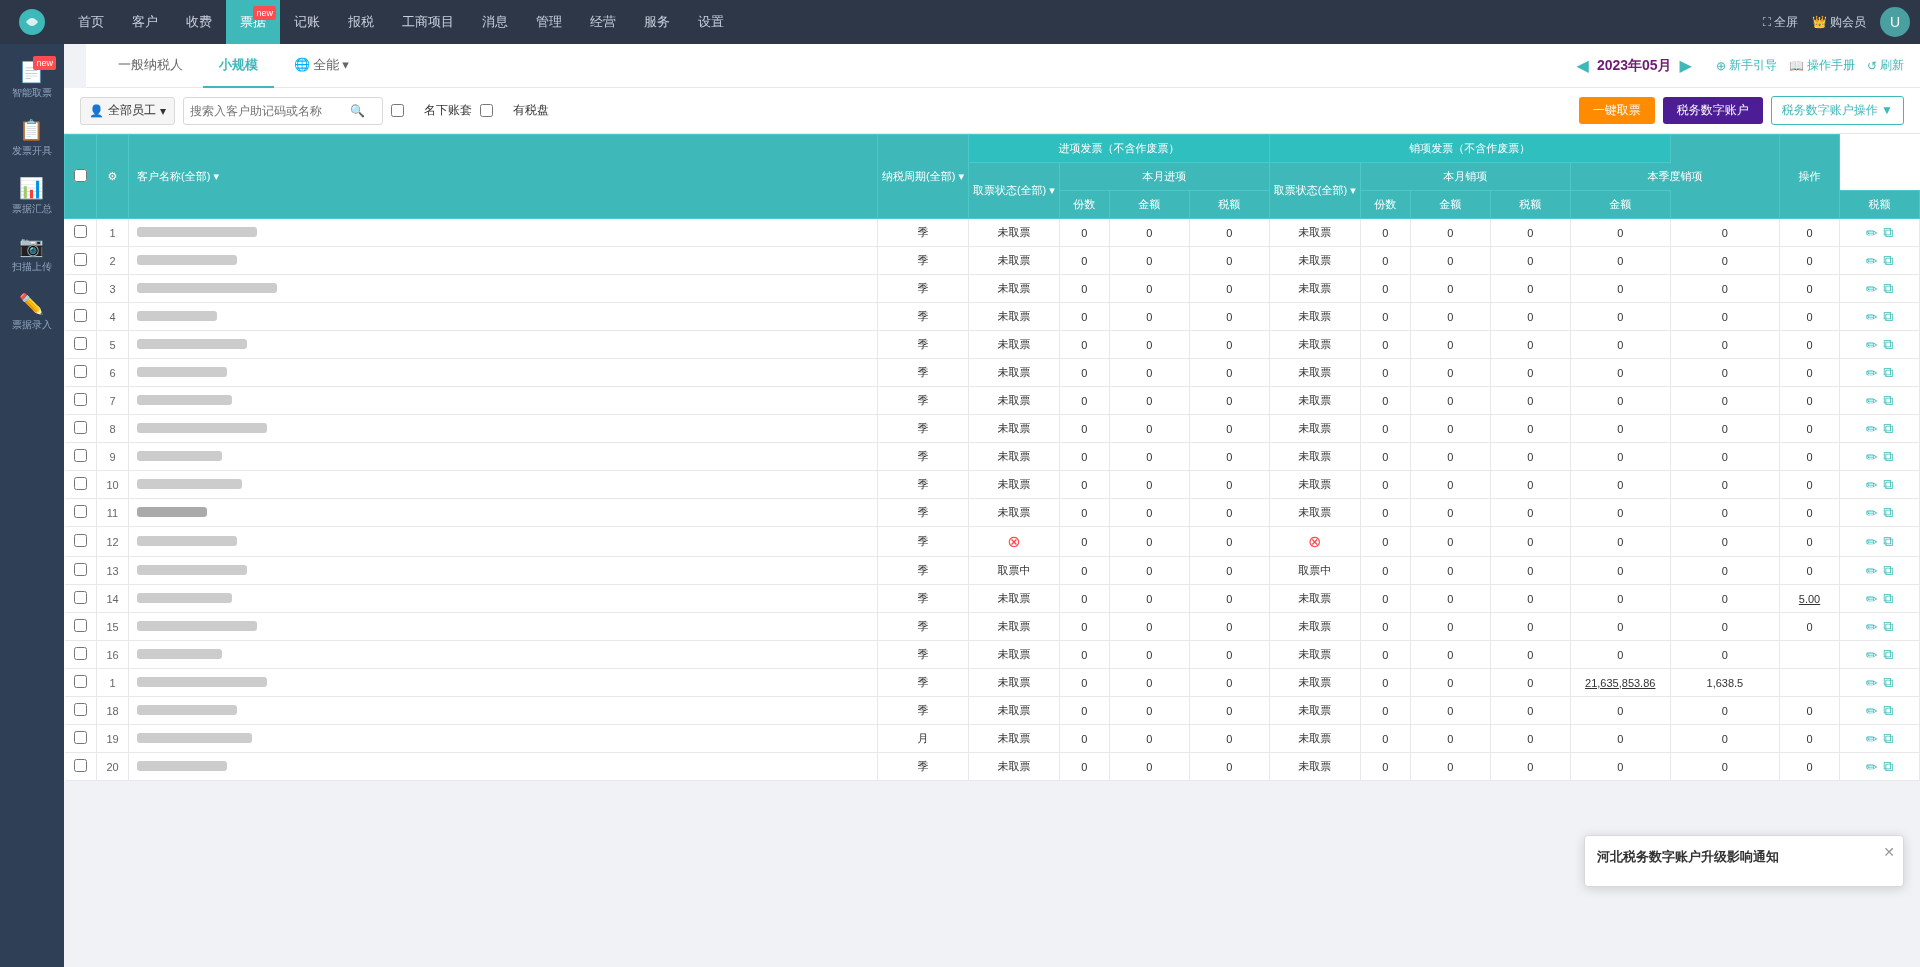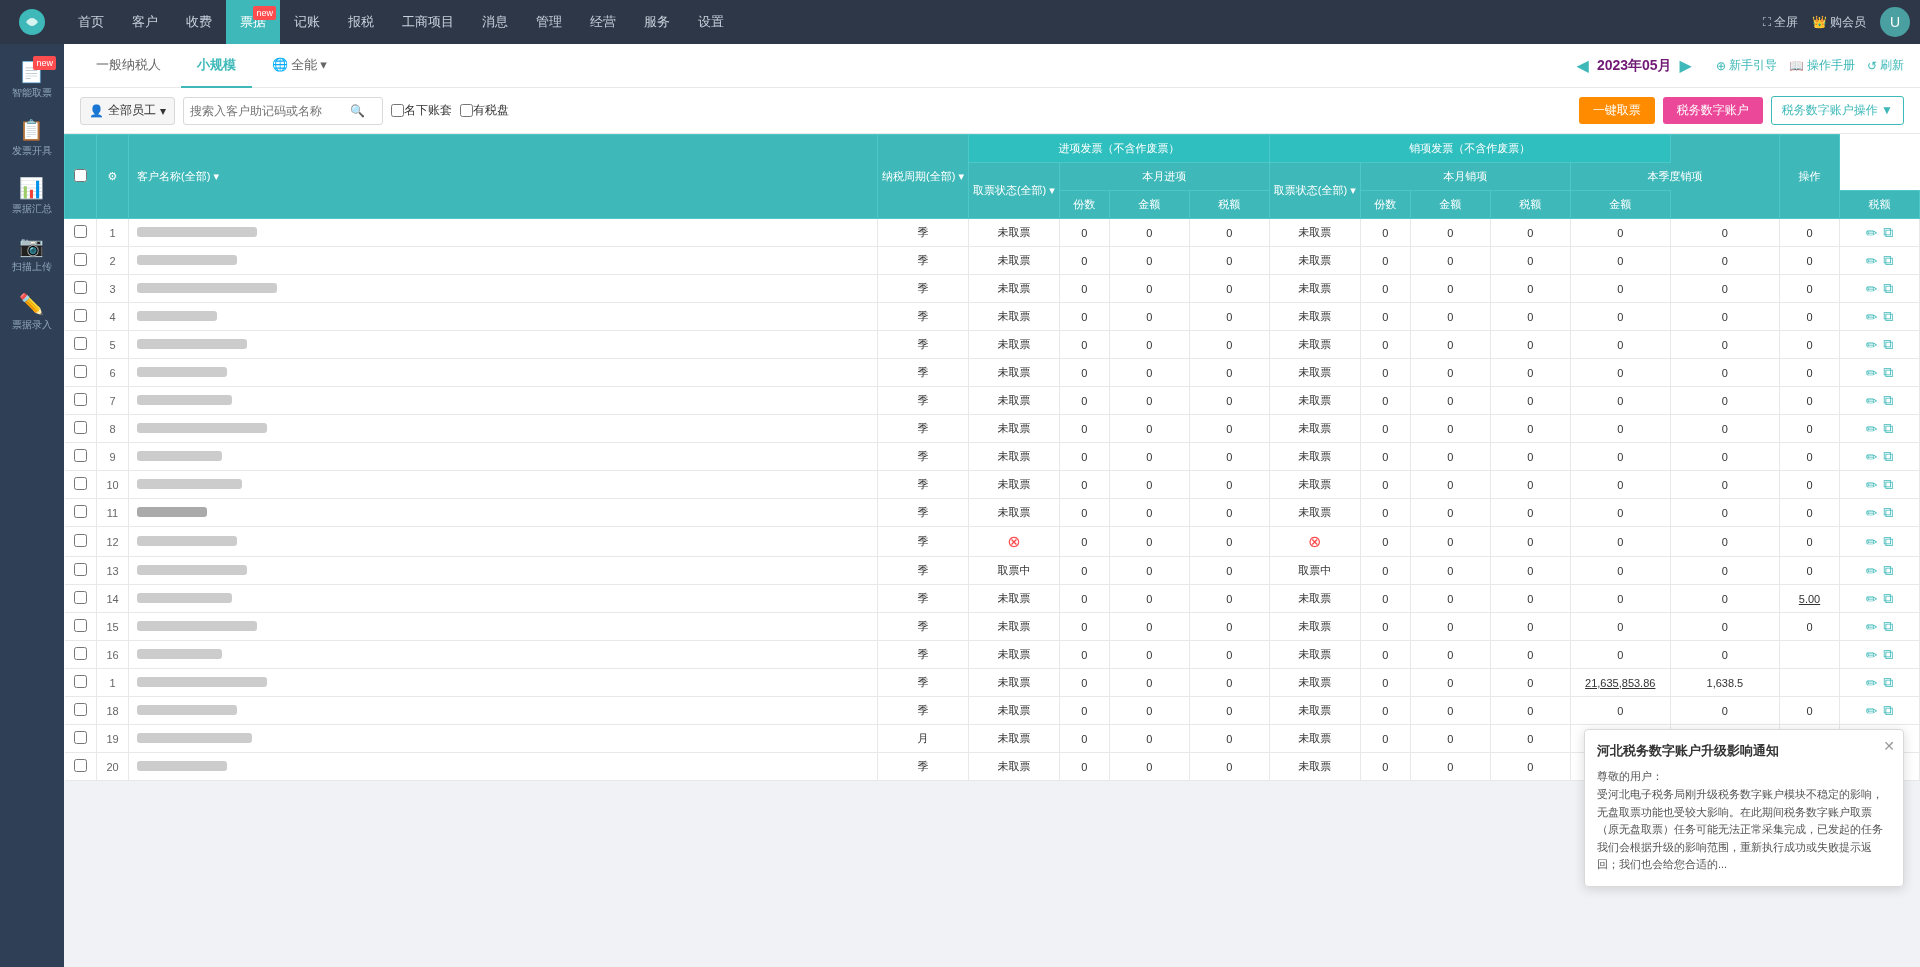--- a/index.html
+++ b/index.html
@@ -22,39 +22,39 @@
     
     .sidebar { width: 64px; background: #2f4056; display: flex; flex-direction: column; align-items: center; padding-top: 8px; gap: 2px; }
     .sidebar-item { display: flex; flex-direction: column; align-items: center; padding: 8px 4px; cursor: pointer; color: #8fa4bc; font-size: 10px; width: 100%; text-align: center; position: relative; }
     .sidebar-item .new-badge { position: absolute; top: 4px; right: 8px; background: #ff4d4f; color: #fff; font-size: 9px; padding: 0 3px; border-radius: 2px; line-height: 14px; }
     .sidebar-icon { font-size: 20px; margin-bottom: 2px; }
 
     
     .main { flex: 1; display: flex; flex-direction: column; overflow: hidden; background: #f0f2f5; }
 
     
-    .sub-tabs { background: #fff; border-bottom: 1px solid #e8e8e8; display: flex; align-items: center; padding: 4px 16px; height: 44px; gap: 4px; }
+    .sub-tabs { background: #fff; border-bottom: 1px solid #e8e8e8; display: flex; align-items: center; padding: 4px 16px; height: 44px; gap: 4px; margin-left: 22px; }
     .sub-tab { padding: 0 16px; height: 44px; display: flex; align-items: center; cursor: pointer; font-size: 13px; color: #666; border-bottom: 2px solid transparent; }
     .sub-tab.active { color: #3eb8b8; border-bottom: 2px solid #3eb8b8; font-weight: bold; }
     .period-nav { display: flex; align-items: center; gap: 8px; margin-left: auto; }
     .period-nav button { background: none; border: none; cursor: pointer; color: #3eb8b8; font-size: 16px; }
     .period-text { font-size: 14px; color: #701a75; font-weight: bold; }
     .sub-right-btns { display: flex; align-items: center; gap: 12px; color: #3eb8b8; font-size: 12px; cursor: pointer; margin-left: 20px; }
     .sub-right-btns span { display: flex; align-items: center; gap: 3px; }
 
     
     .toolbar { background: #fff; padding: 8px 16px; display: flex; align-items: center; gap: 8px; border-bottom: 1px solid #e8e8e8; }
     .toolbar-select { display: flex; align-items: center; background: #f5f5f5; border: 1px solid #d9d9d9; border-radius: 3px; padding: 0 8px; height: 28px; font-size: 12px; gap: 4px; cursor: pointer; }
     .toolbar-search { display: flex; align-items: center; border: 1px solid #d9d9d9; border-radius: 3px; padding: 0 6px; height: 28px; font-size: 12px; width: 200px; }
     .toolbar-search input { border: none; outline: none; background: transparent; font-size: 12px; width: 160px; }
     .toolbar-search .search-btn { cursor: pointer; color: #999; }
-    .toolbar-checkbox { display: flex; align-items: center; gap: 0; font-size: 12px; cursor: pointer; }
+    .toolbar-checkbox { display: flex; align-items: center; gap: 20px; font-size: 12px; cursor: pointer; }
     .toolbar-right { margin-left: auto; display: flex; align-items: center; gap: 8px; }
     .btn-primary { background: #ff8c00; color: #fff; border: none; border-radius: 3px; padding: 5px 14px; font-size: 12px; cursor: pointer; }
-    .btn-teal { background: #ec4899; color: #fff; border: none; border-radius: 3px; padding: 5px 14px; font-size: 12px; cursor: pointer; }
+    .btn-teal { background: #4c1d95; color: #fff; border: none; border-radius: 3px; padding: 5px 14px; font-size: 12px; cursor: pointer; }
     .btn-outline { background: #fff; color: #3eb8b8; border: 1px solid #3eb8b8; border-radius: 3px; padding: 5px 10px; font-size: 12px; cursor: pointer; display: flex; align-items: center; gap: 3px; }
 
     
     .table-container { flex: 1; overflow: auto; padding: 0; }
     table { width: 100%; border-collapse: collapse; background: #fff; }
     thead tr th { background: #3eb8b8; color: #fff; text-align: center; padding: 6px 4px; font-size: 11px; font-weight: normal; border: 1px solid #4cc8c8; white-space: nowrap; position: sticky; top: 0; z-index: 10; }
     tbody tr { border-bottom: 1px solid #e8e8e8; }
     tbody td { text-align: center; padding: 5px 4px; font-size: 11px; border-right: 1px solid #e8e8e8; color: #333; }
     tbody td.name-cell { text-align: left; padding-left: 8px; }
     .td-blur { display: inline-block; background: #ccc; border-radius: 3px; height: 10px; }
@@ -700,17 +700,13 @@
       </table>
     </div>
 
 
   </div>
 </div>
 
 <div class="notification-popup">
   <div class="notification-title">河北税务数字账户升级影响通知</div>
   <span class="notification-close">✕</span>
-  <div style="color:#555; line-height:1.6; font-size:11px;">
-    尊敬的用户：<br>
-    受河北电子税务局刚升级税务数字账户模块不稳定的影响，无盘取票功能也受较大影响。在此期间税务数字账户取票（原无盘取票）任务可能无法正常采集完成，已发起的任务我们会根据升级的影响范围，重新执行成功或失败提示返回；我们也会给您合适的...
-  </div>
 </div>
 
 </body></html>

